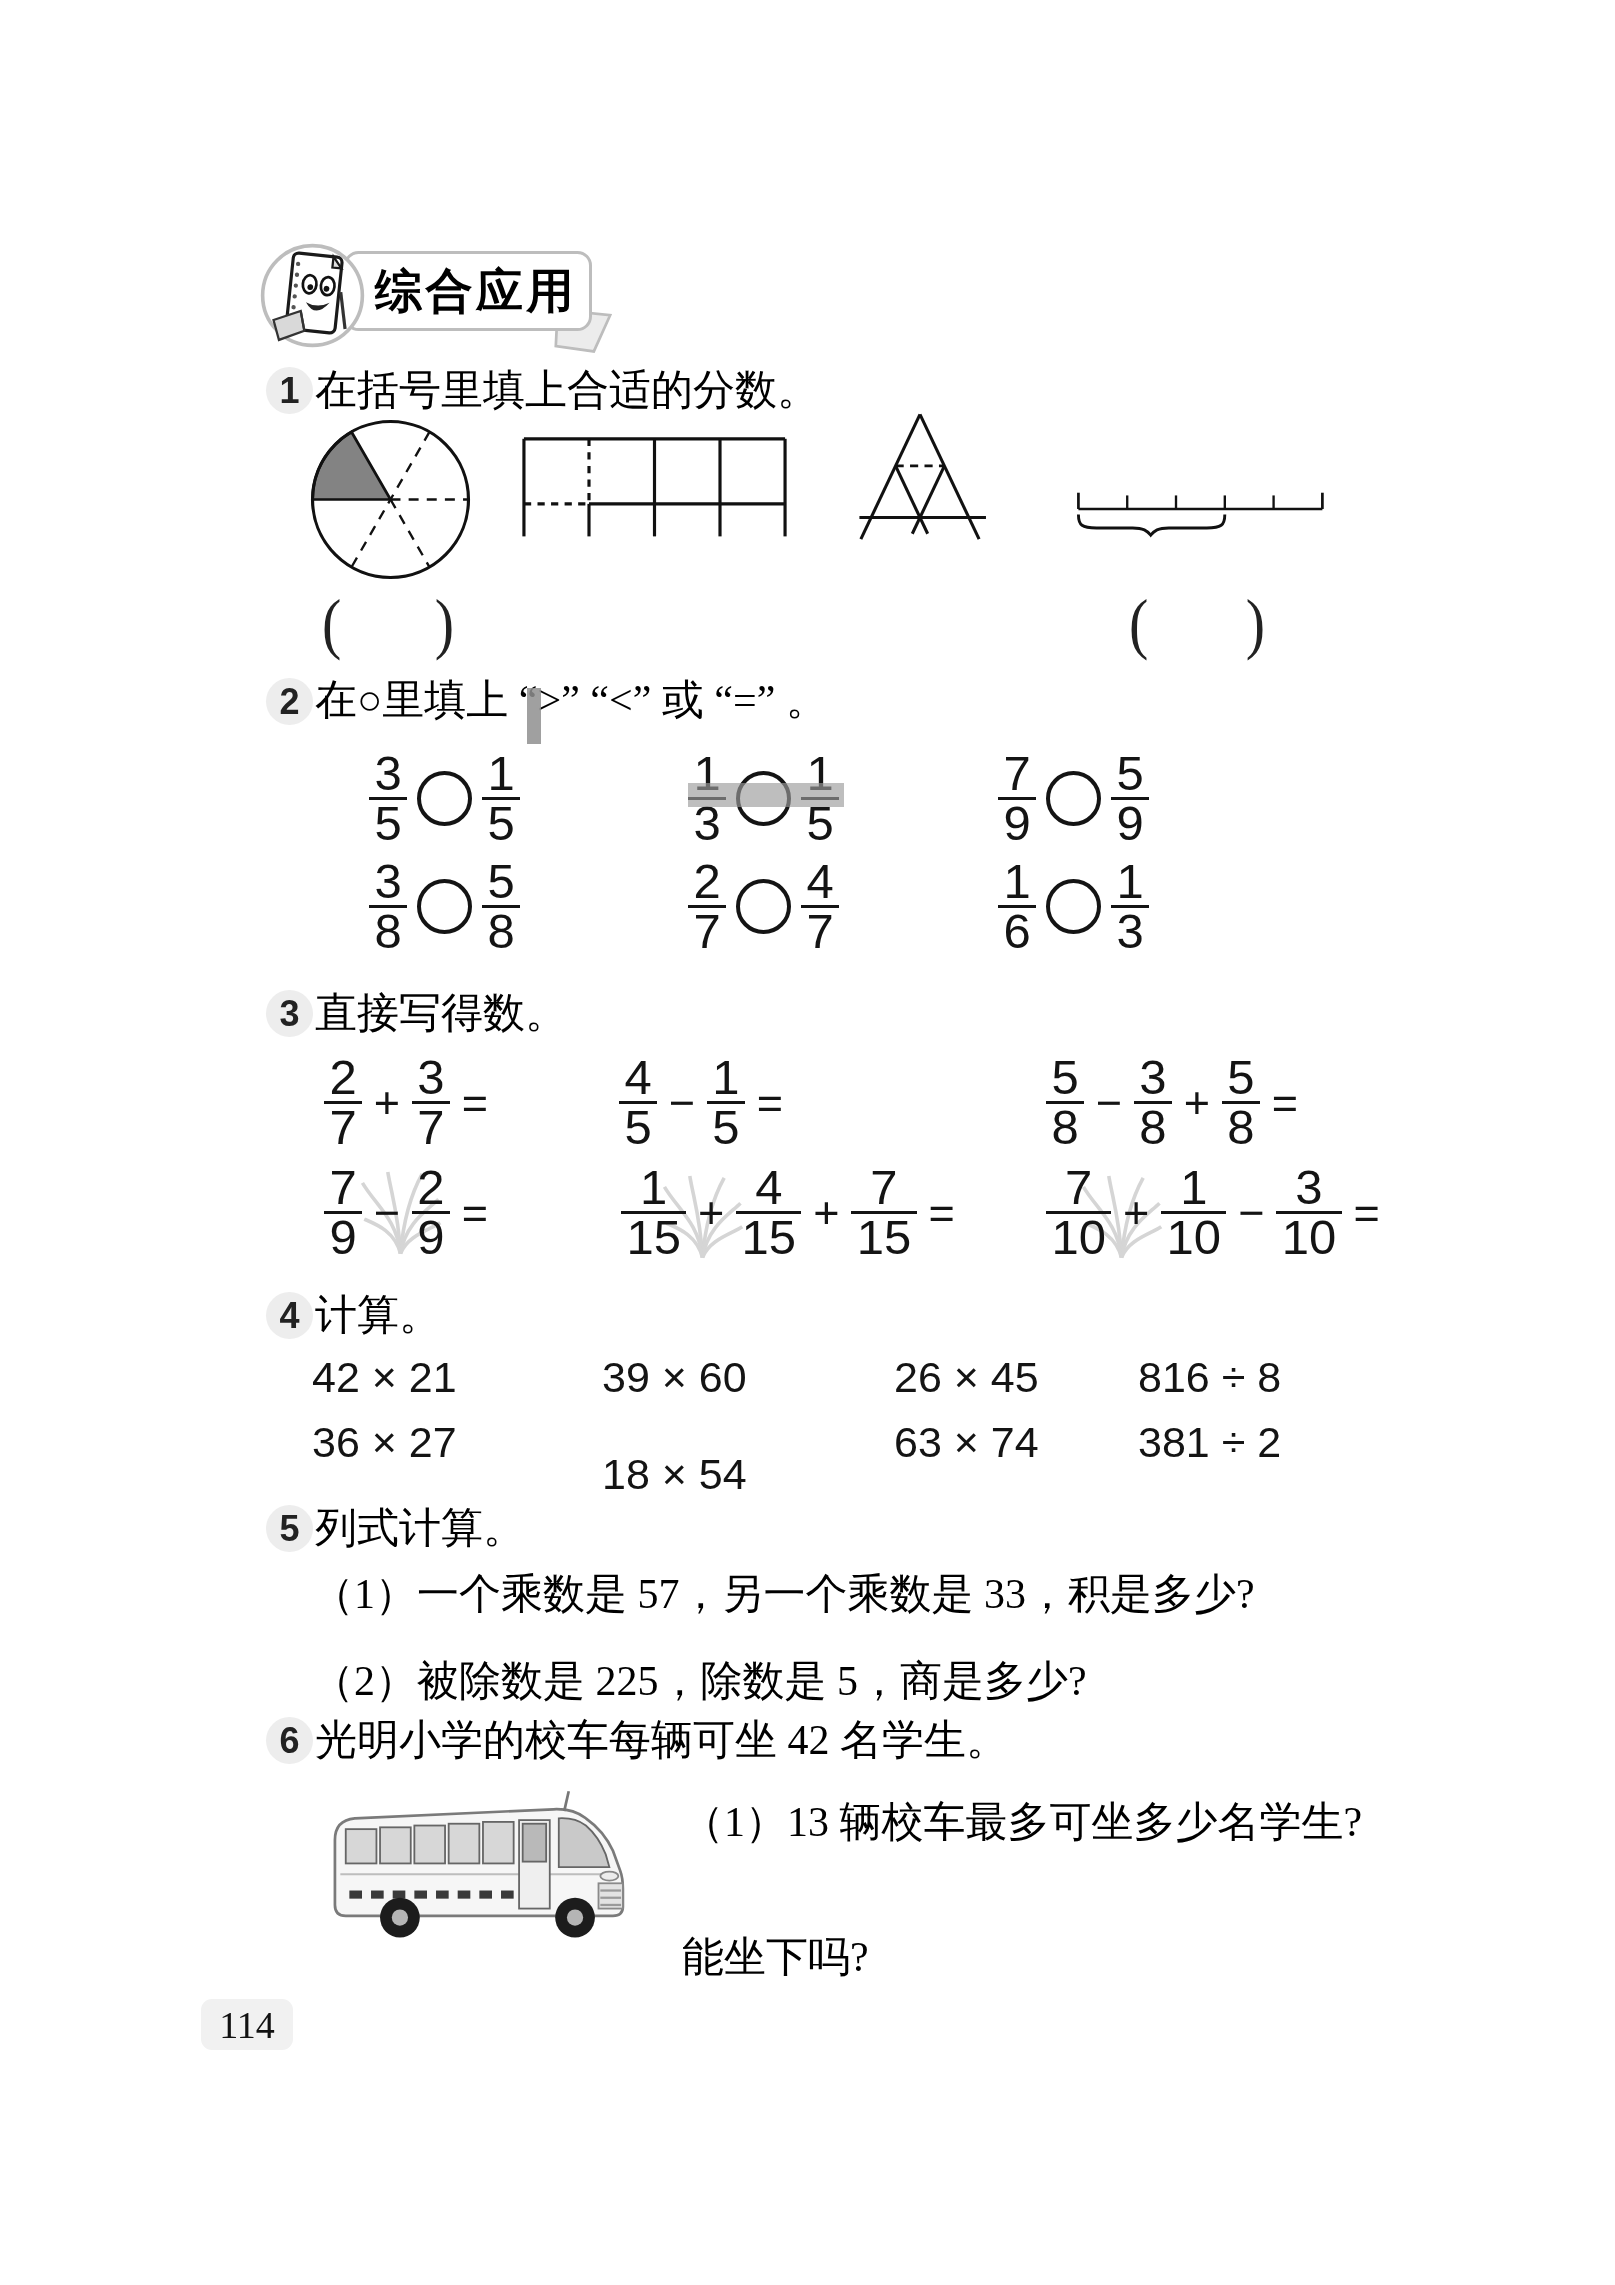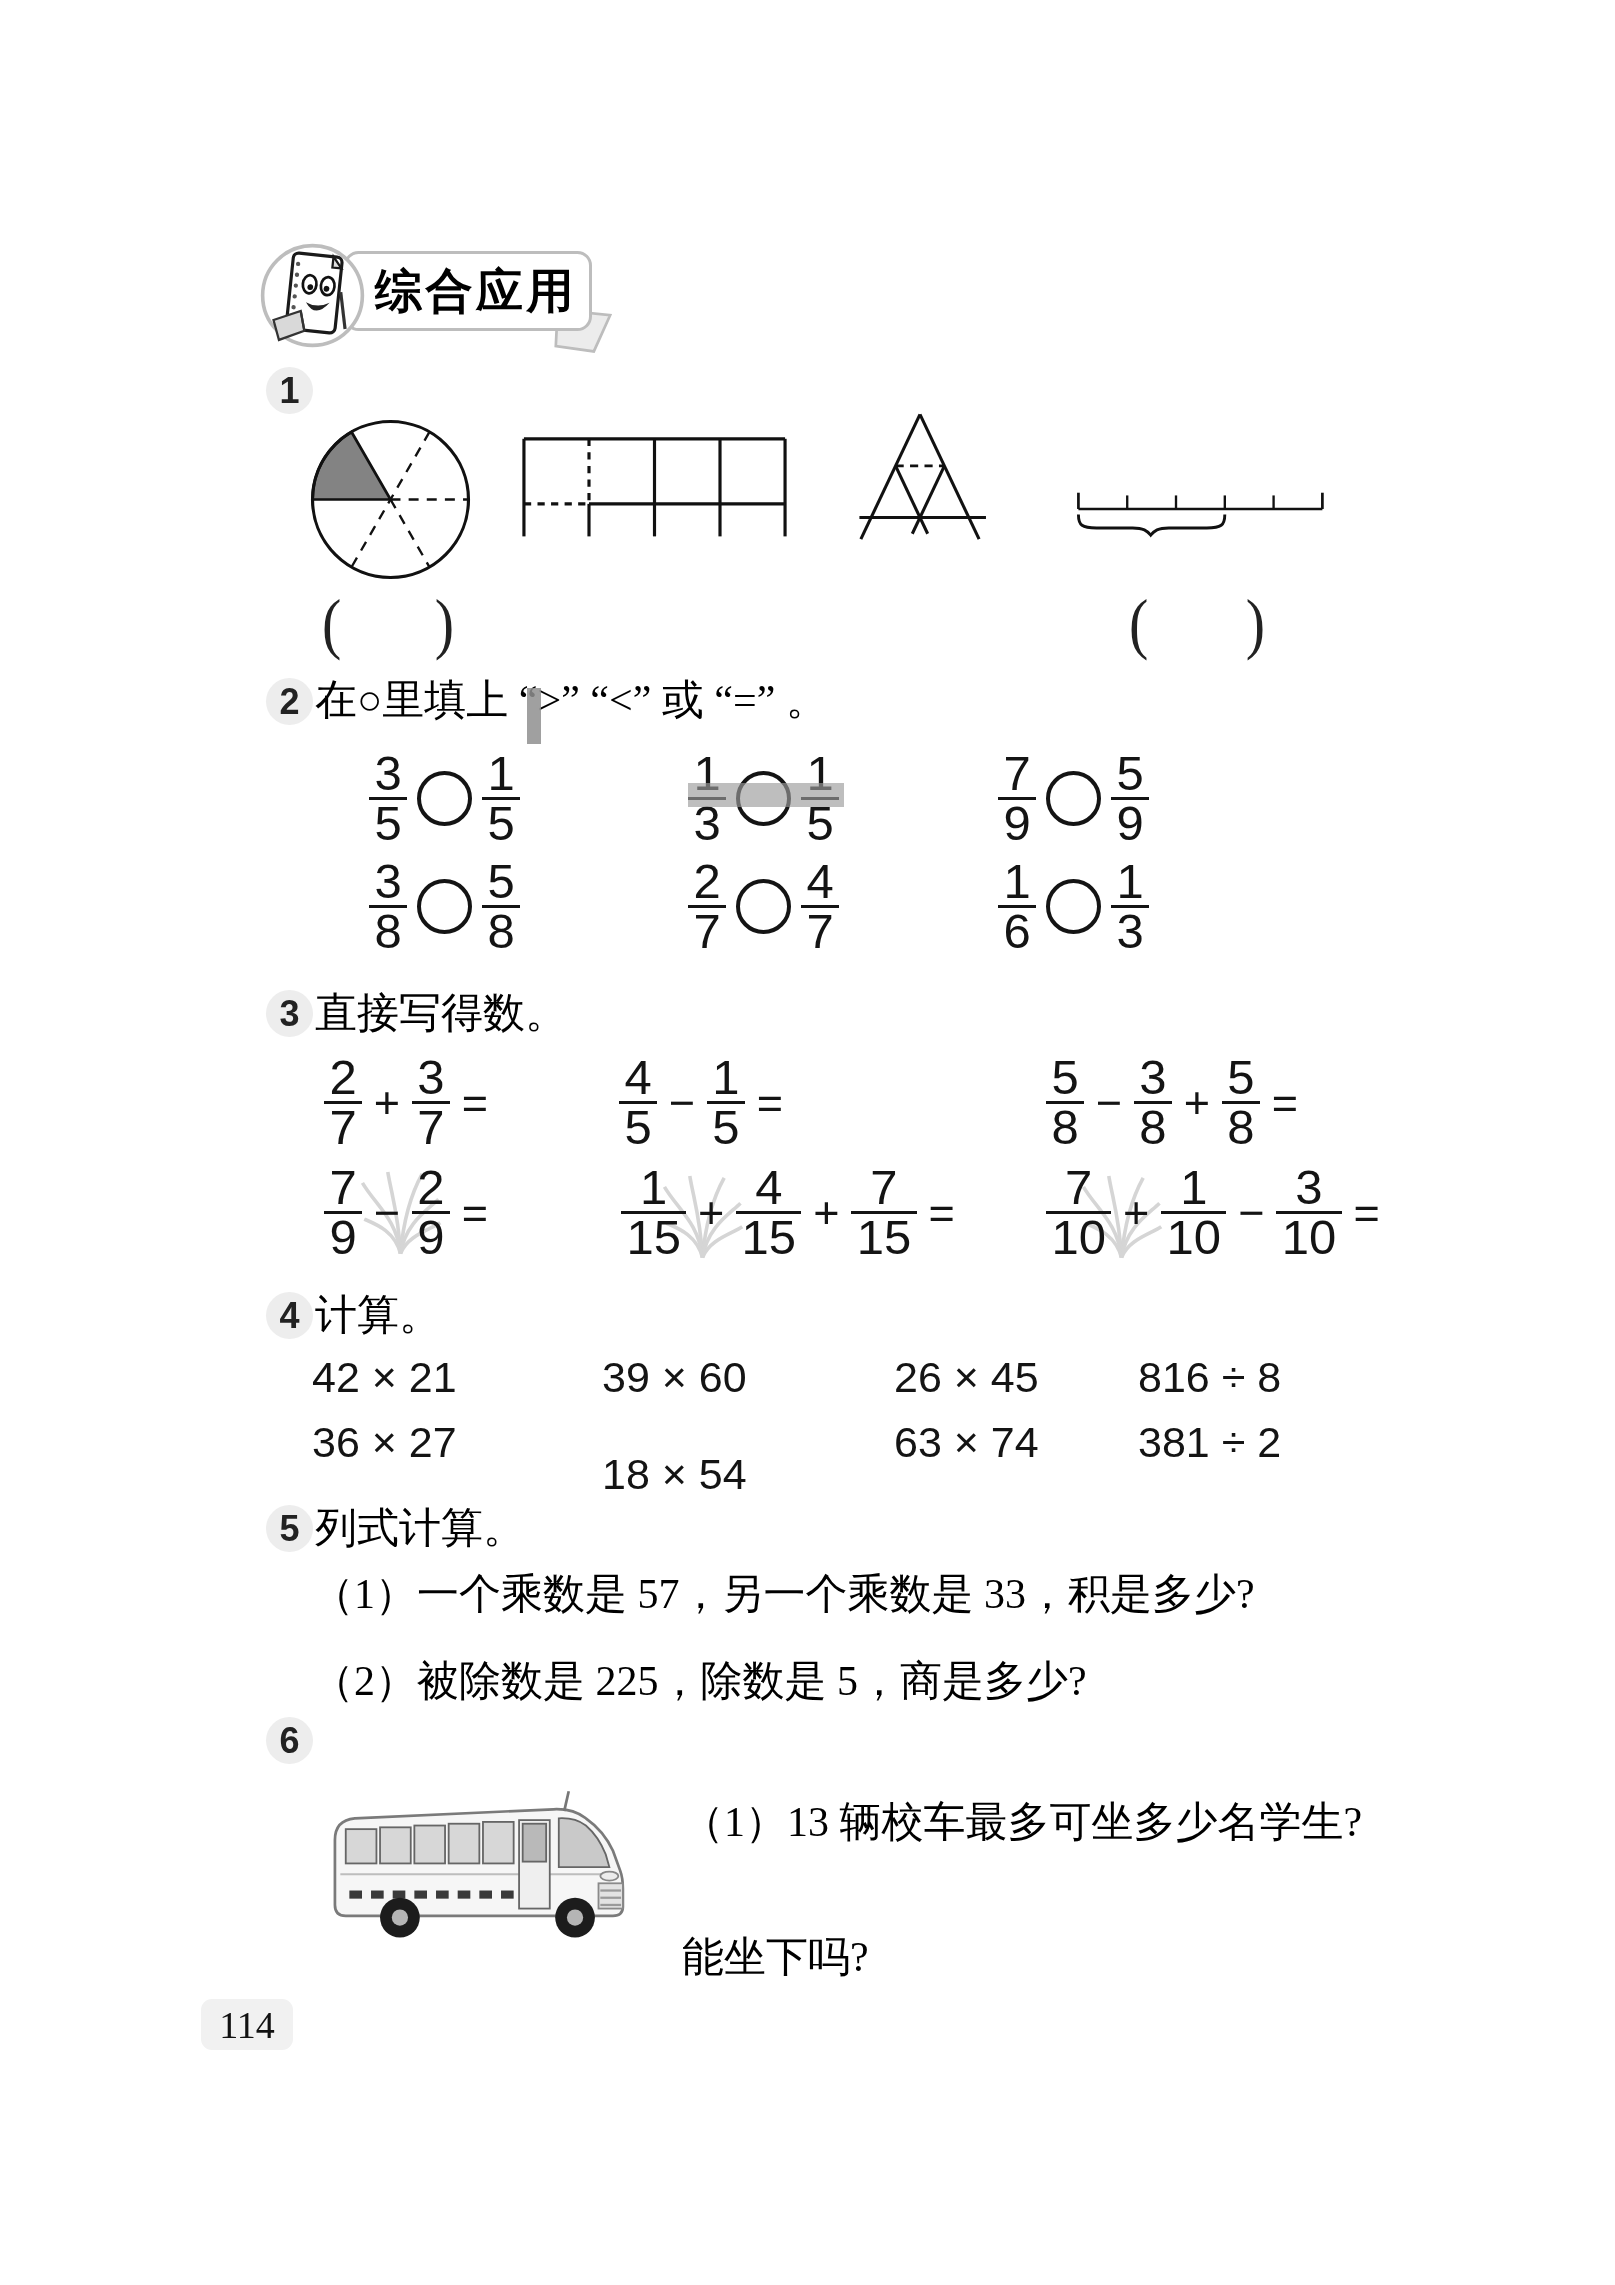--- a/index.html
+++ b/index.html
@@ -64,20 +64,21 @@
       <path d="M53,67 Q65,84 79,65 Q66,73 53,67 Z" fill="#222"></path>
       <line x1="90" y1="52" x2="99" y2="92" stroke="#333" stroke-width="3.5"></line>
     </g>
     <path d="M16,86 L46,76 L50,98 L22,108 Z" fill="#d9d9d9" stroke="#333" stroke-width="2.5"></path>
     <path d="M46,76 L50,98" stroke="#333" stroke-width="2.5"></path>
   </svg>
 
   <div class="abs badge" style="left:266px;top:367px;">
     <span>1</span>
   </div>
+  <div class="abs qtitle" style="left:315px;top:365px;">在括号里填上合适的分数。</div>
 
   <svg class="abs" style="left:308px;top:417px;" width="165" height="165" viewBox="0 0 182 182">
     <path d="M91,91 L5,91 A86,86 0 0 1 48,16.5 Z" fill="#838383" stroke="#111" stroke-width="3"></path>
     <circle cx="91" cy="91" r="86" fill="none" stroke="#111" stroke-width="3.5"></circle>
     <line x1="91" y1="91" x2="177" y2="91" stroke="#111" stroke-width="2.6" stroke-dasharray="11 9"></line>
     <line x1="134" y1="16.5" x2="48" y2="165.5" stroke="#111" stroke-width="2.6" stroke-dasharray="11 9"></line>
     <line x1="91" y1="91" x2="134" y2="165.5" stroke="#111" stroke-width="2.6" stroke-dasharray="11 9"></line>
   </svg>
 
   <svg class="abs" style="left:522px;top:437px;" width="265" height="103" viewBox="0 0 293 114">
@@ -338,20 +339,21 @@
   <div class="abs badge" style="left:266px;top:1505px;">
     <span>5</span>
   </div>
   <div class="abs qtitle" style="left:315px;top:1503px;">列式计算。</div>
   <div class="abs cjtext" style="left:312px;top:1569px;">（1）一个乘数是 57，另一个乘数是 33，积是多少?</div>
   <div class="abs cjtext" style="left:312px;top:1656px;">（2）被除数是 225，除数是 5，商是多少?</div>
 
   <div class="abs badge" style="left:266px;top:1717px;">
     <span>6</span>
   </div>
+  <div class="abs qtitle" style="left:315px;top:1715px;">光明小学的校车每辆可坐 42 名学生。</div>
 
   <svg class="abs" style="left:322px;top:1784px;" width="312" height="167" viewBox="0 0 345 185">
     <path d="M14,62 Q14,40 36,38 L256,28 Q278,27 292,38 Q312,52 322,74 L330,96 Q333,104 333,116 L333,136 Q333,146 322,146 L26,146 Q14,146 14,134 Z" fill="#f6f6f6" stroke="#7a7a7a" stroke-width="3"></path>
     <line x1="20" y1="100" x2="316" y2="100" stroke="#bdbdbd" stroke-width="2"></line>
     <rect x="26" y="50" width="34" height="38" fill="#d7d7d7" stroke="#666" stroke-width="2"></rect>
     <rect x="64" y="48" width="34" height="40" fill="#d7d7d7" stroke="#666" stroke-width="2"></rect>
     <rect x="102" y="46" width="34" height="42" fill="#d7d7d7" stroke="#666" stroke-width="2"></rect>
     <rect x="140" y="44" width="34" height="44" fill="#d7d7d7" stroke="#666" stroke-width="2"></rect>
     <rect x="178" y="42" width="34" height="46" fill="#d7d7d7" stroke="#666" stroke-width="2"></rect>
     <rect x="218" y="40" width="34" height="98" fill="#efefef" stroke="#666" stroke-width="2"></rect>

